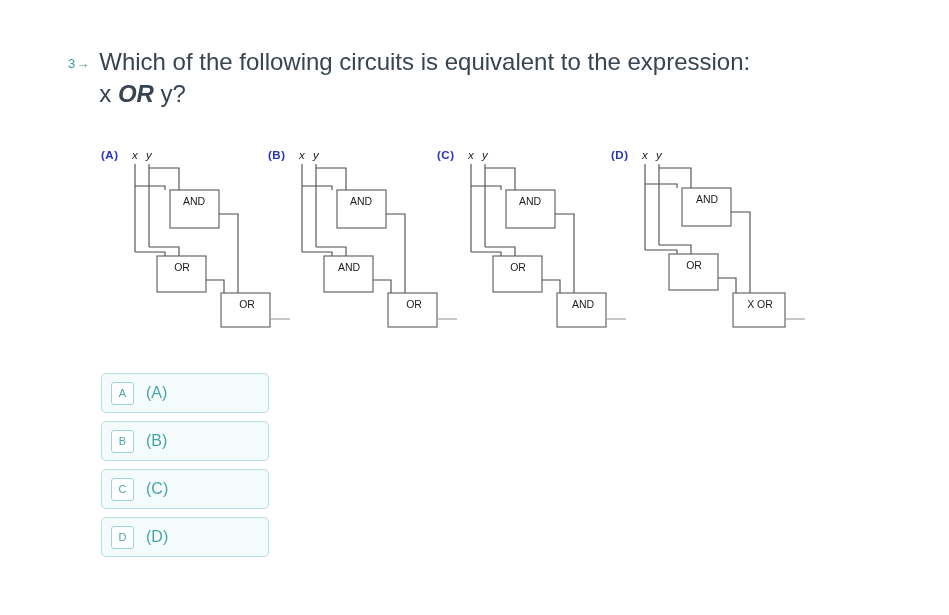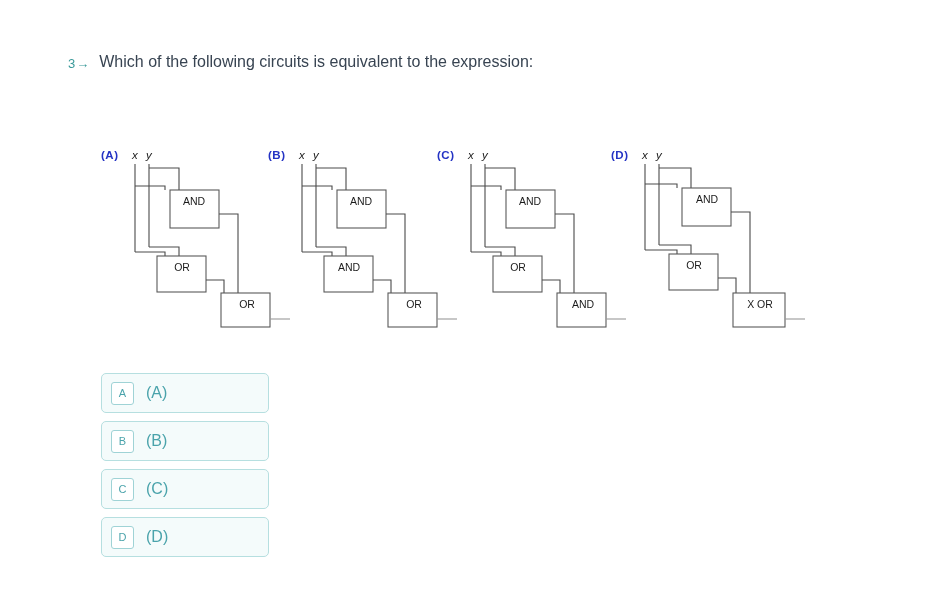--- a/index.html
+++ b/index.html
@@ -29,21 +29,21 @@
   #question-number {
     color: #3a9a9a;
     font-size: 13px;
     line-height: 32px;
     padding-top: 2px;
     white-space: nowrap;
     letter-spacing: 1px;
   }
   #question-text {
     color: #384452;
-    font-size: 16px;
+    font-size: 24px;
     line-height: 32px;
     margin-left: 9px;
     font-weight: 400;
   }
   #question-text .bold-op {
     font-weight: bold;
     font-style: italic;
   }
 
   
@@ -144,20 +144,21 @@
 </head>
 <body>
 
 <div id="question-block">
   <div id="question-row">
     <div id="question-number">
       <span>3</span><span>→</span>
     </div>
     <div id="question-text">
       <div>Which of the following circuits is equivalent to the expression:</div>
+      <div><span>x </span><span class="bold-op">OR</span><span> y?</span></div>
     </div>
   </div>
 </div>
 
 <div id="circuits">
 
   <div class="circuit" style="left:101px;">
     <div class="circuit-label">(A)</div>
     <div class="in-label" style="left:31px; top:7px;">x</div>
     <div class="in-label" style="left:45px; top:7px;">y</div>

